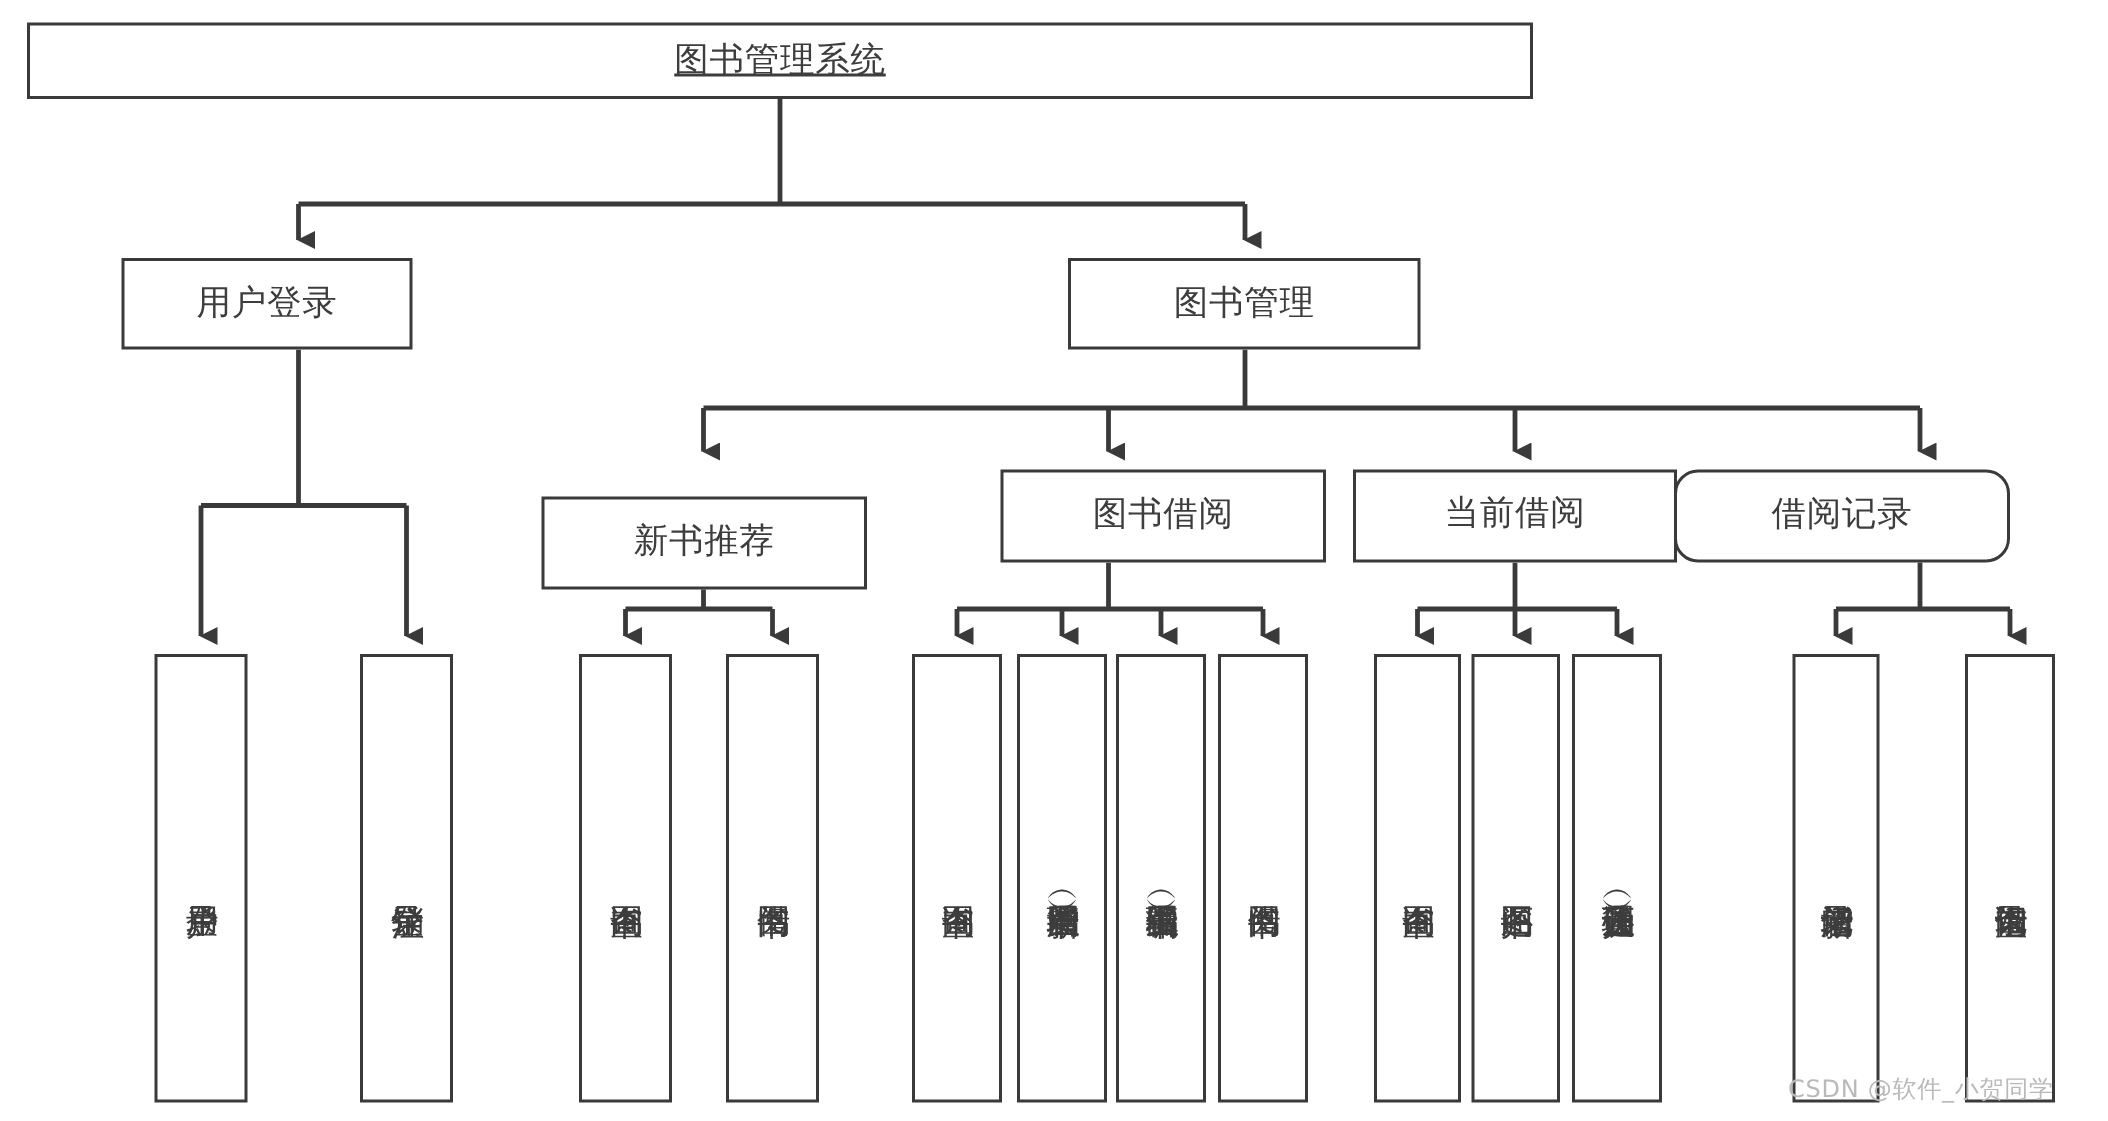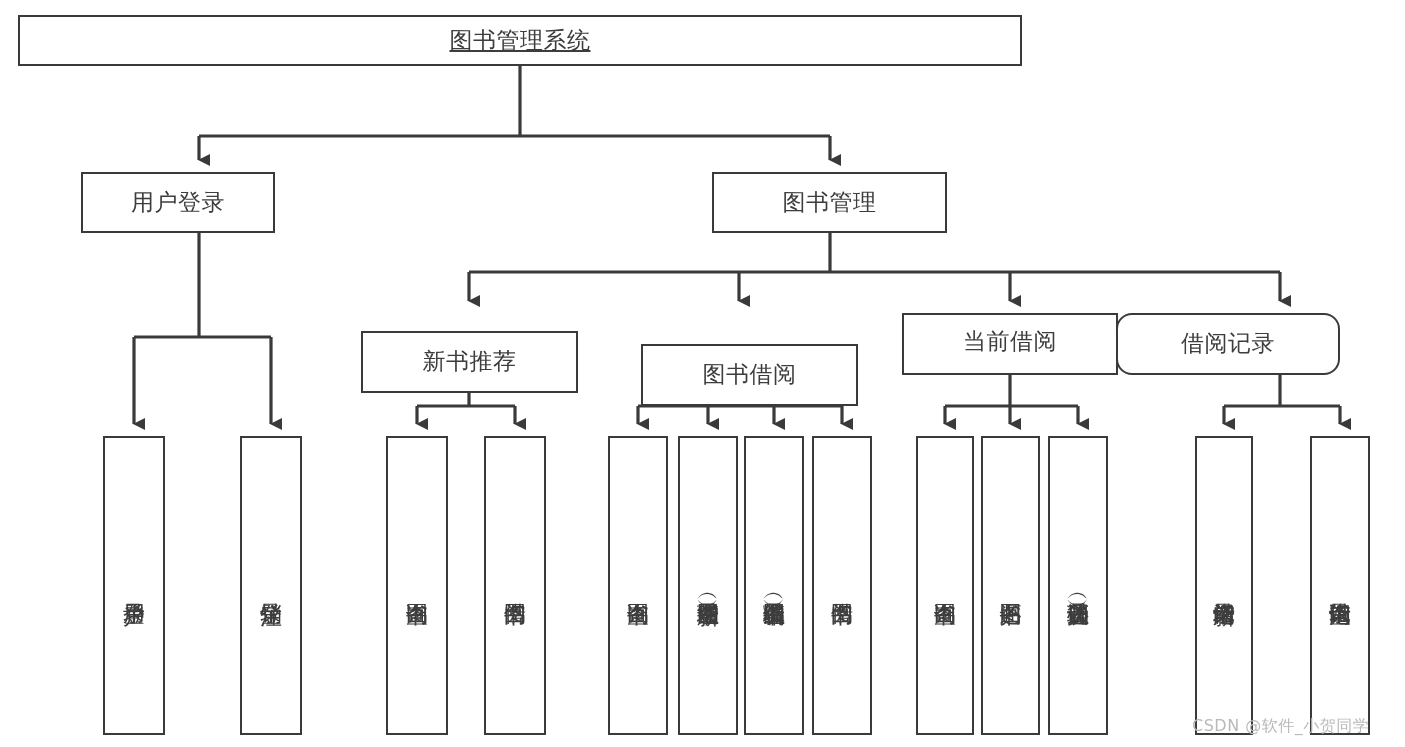--- a/index.html
+++ b/index.html
@@ -127,21 +127,21 @@
   <div class="node" style="left: 81px; top: 172px; width: 194px; height: 61px;">
     <span class="htext">用户登录</span>
   </div>
   <div class="node" style="left: 712px; top: 172px; width: 235px; height: 61px;">
     <span class="htext">图书管理</span>
   </div>
 
   <div class="node" style="left: 361px; top: 331px; width: 217px; height: 62px;">
     <span class="htext">新书推荐</span>
   </div>
-  <div class="node" style="left: 641px; top: 313px; width: 217px; height: 62px; margin-top: 31px;">
+  <div class="node" style="left: 667px; top: 313px; width: 217px; height: 62px;">
     <span class="htext">图书借阅</span>
   </div>
   <div class="node" style="left: 902px; top: 313px; width: 216px; height: 62px; font-family: Liberation Mono, monospace;">
     <span class="htext">当前借阅</span>
   </div>
   <div class="node" style="left: 1116px; top: 313px; width: 224px; height: 62px; border-radius: 16px;">
     <span class="htext">借阅记录</span>
   </div>
 
   <div class="node leaf" style="left: 103px; top: 436px; width: 62px; height: 299px;">

